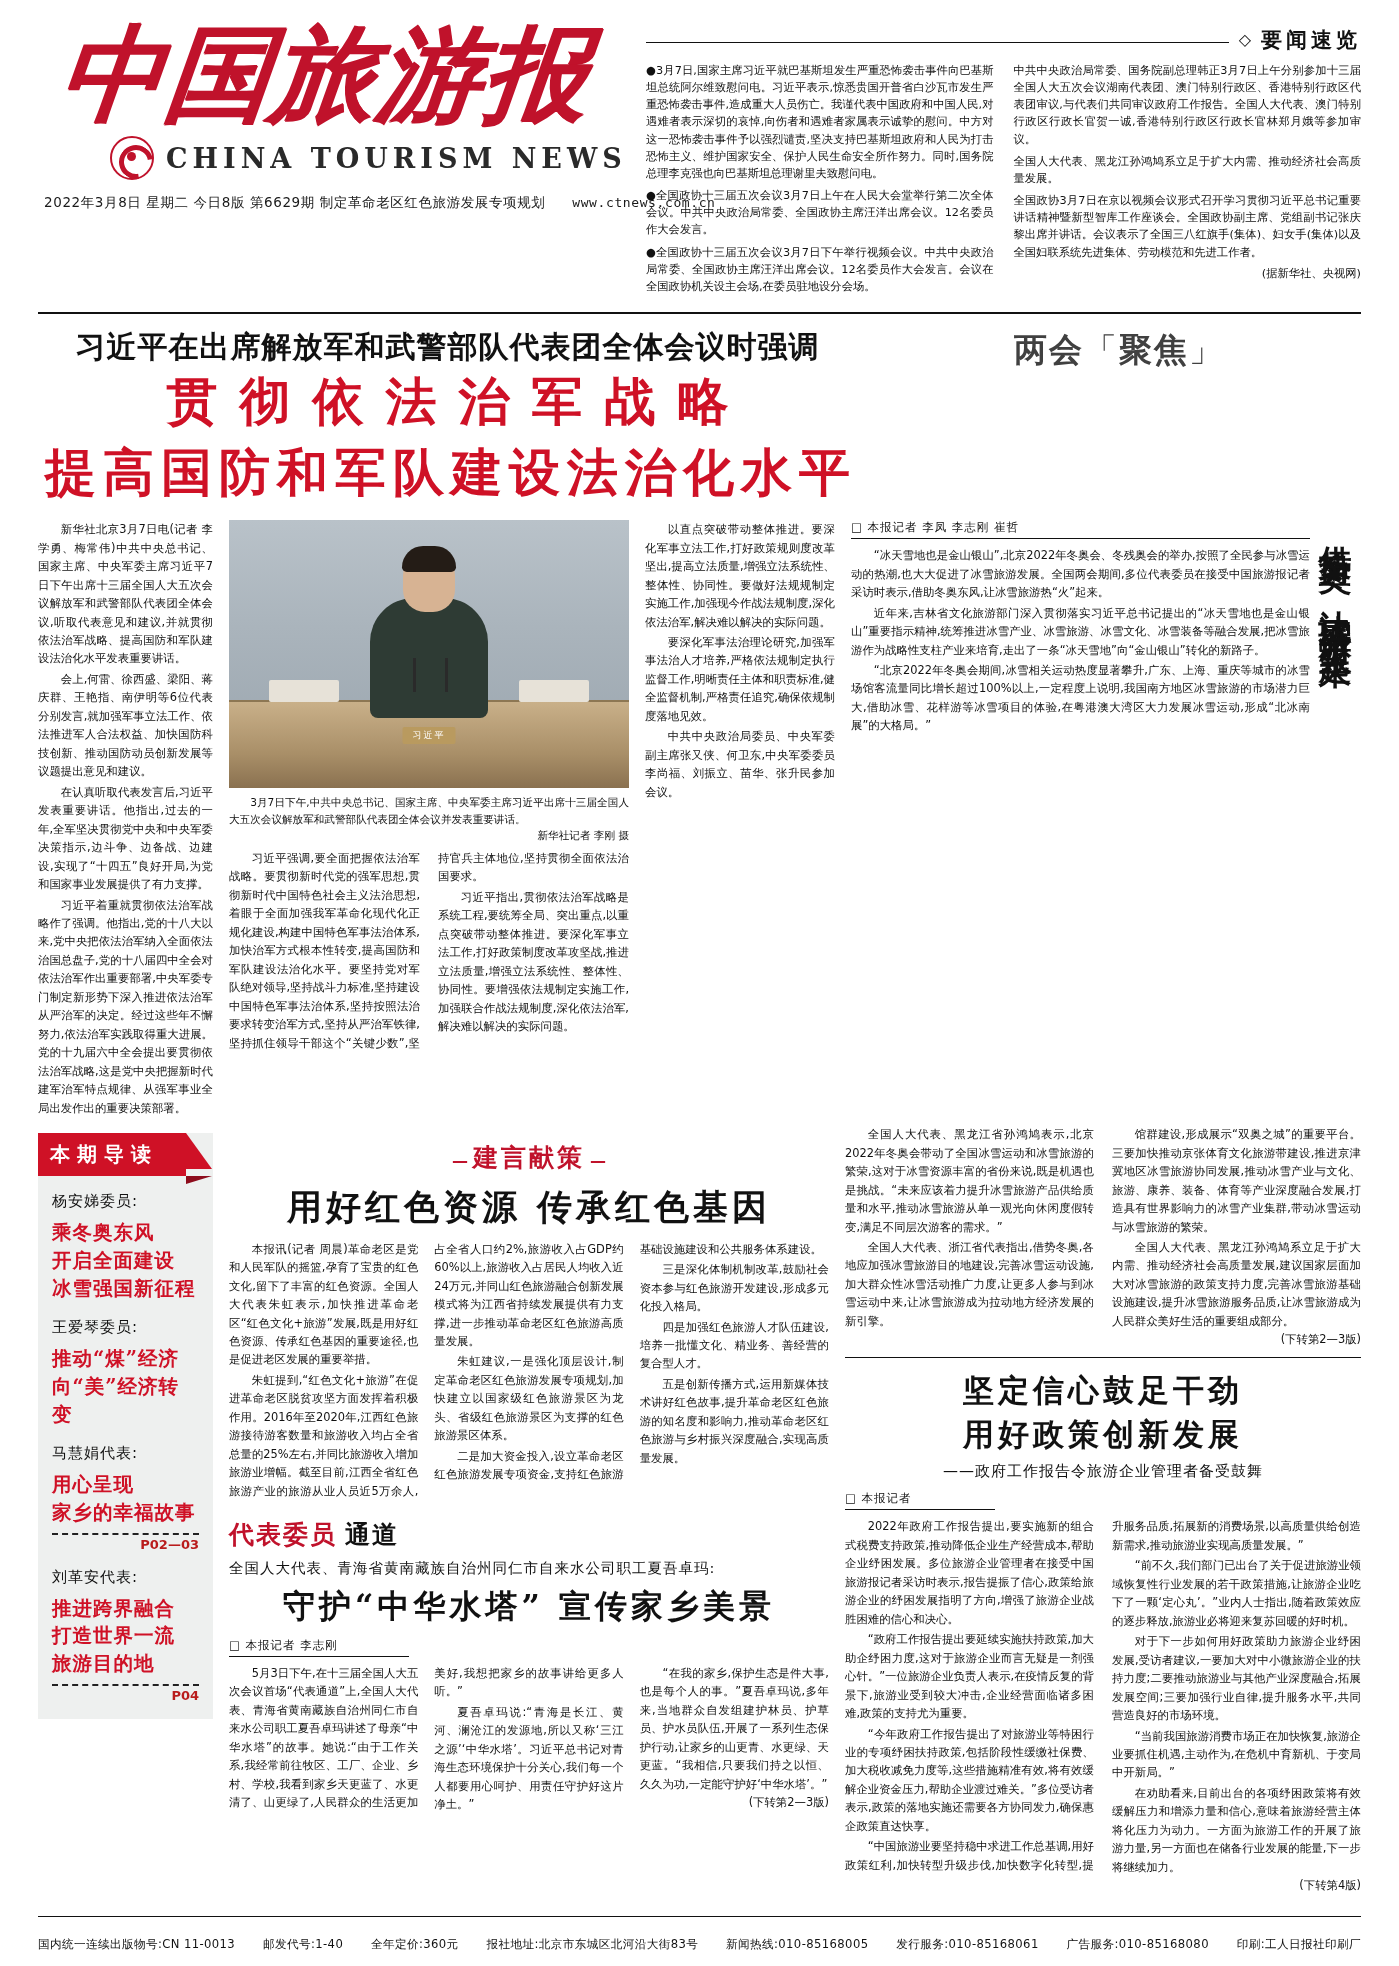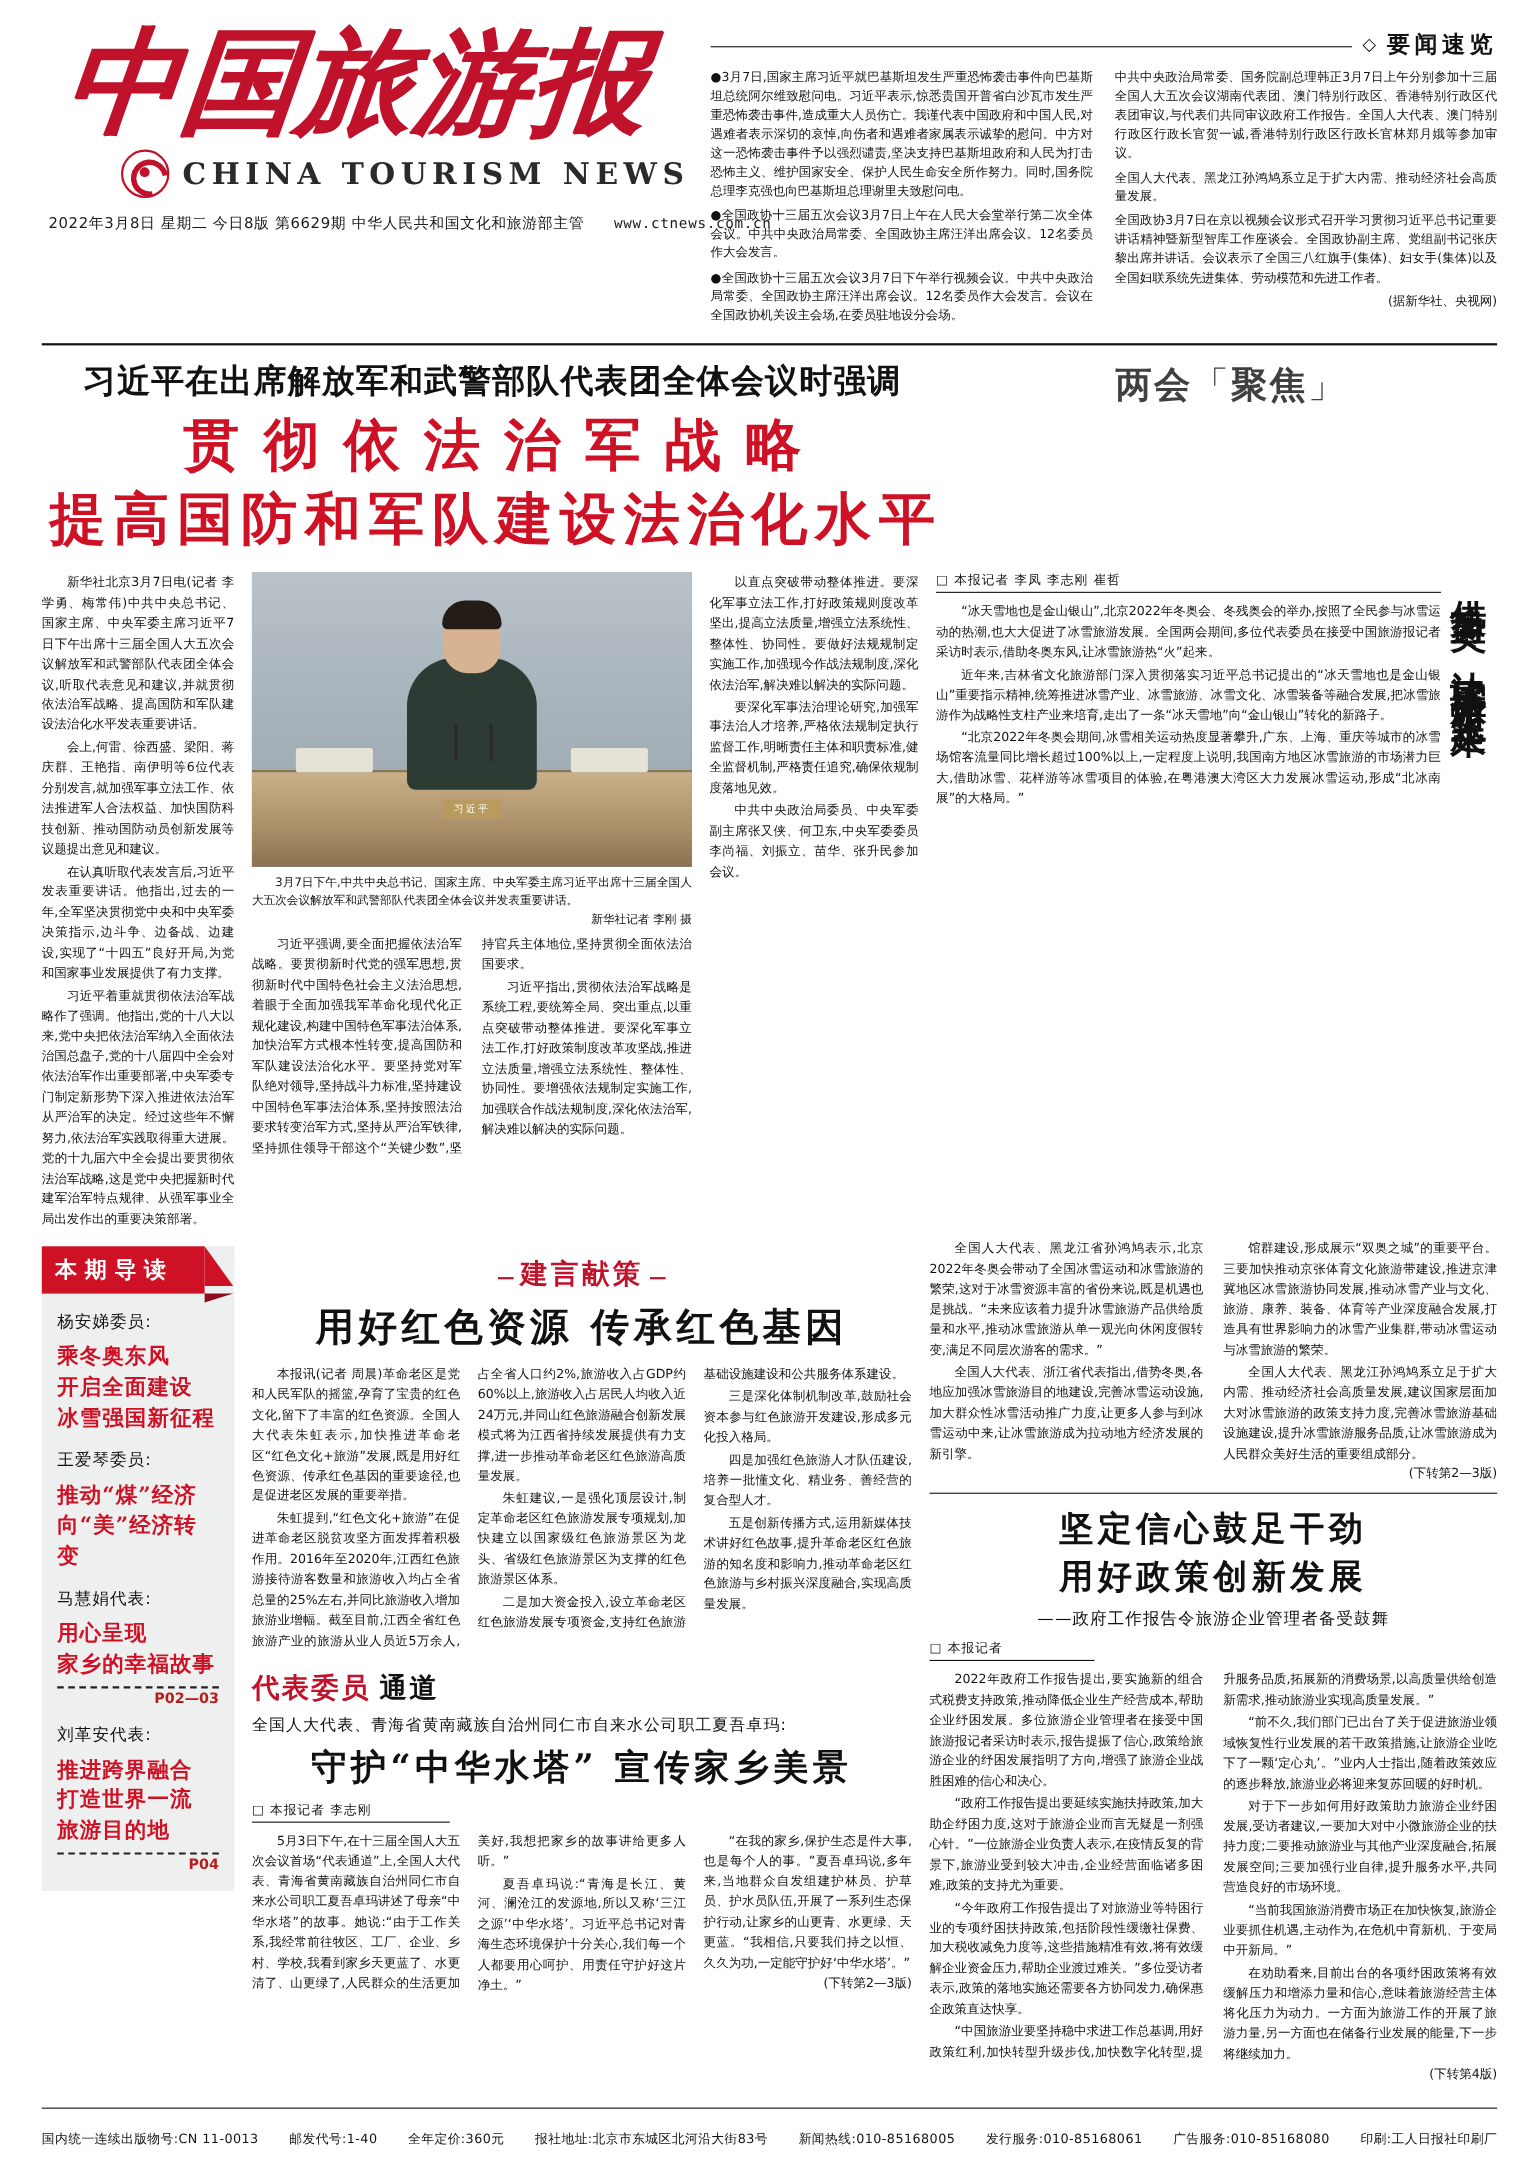--- a/index.html
+++ b/index.html
@@ -76,21 +76,21 @@
     font-family:"DejaVu Serif","Liberation Serif",serif;
     font-size:30px;font-weight:700;letter-spacing:1px;line-height:1.25;
     text-align:center;color:#111;white-space:nowrap;
   }
   .main-hl{
     color:#cf1126;font-weight:700;
     font-family:"DejaVu Serif","Liberation Serif",serif;
     font-size:51px;line-height:1.32;letter-spacing:6px;text-align:center;
     margin-top:6px;white-space:nowrap;
   }
-  .main-hl .l1{letter-spacing:22px;padding-left:22px;}
+  .main-hl .l1{letter-spacing:22px;padding-left:22px;font-family:Liberation Mono, monospace;}
   .main-hl .l2{letter-spacing:7px;padding-left:7px;}
 
   
   .lianghui{flex:1;text-align:center;}
   .lh-badge{
     display:inline-block;font-family:"DejaVu Serif","Liberation Serif",serif;
     font-size:33px;font-weight:700;color:#404040;letter-spacing:2px;white-space:nowrap;
   }
   .lh-badge .brk{font-weight:400;}
 
@@ -223,21 +223,21 @@
 
   <div class="masthead">
 
     <div class="mh-left">
       <div class="mh-title">中国旅游报</div>
       <div class="mh-en-row">
         <div class="mh-seal"></div>
         <div class="mh-en">CHINA  TOURISM  NEWS</div>
       </div>
       <div class="mh-meta">
-        <span>2022年3月8日  星期二  今日8版  第6629期  中华人民共和国文化和旅游部主管</span>
+        <span>2022年3月8日  星期二  今日8版  第6629期  制定革命老区红色旅游发展专项规划</span>
         <span class="url">www.ctnews.com.cn</span>
       </div>
     </div>
 
     <div class="briefs">
       <div class="briefs-head">
         <div class="briefs-rule"></div>
         <div class="briefs-dia">◇</div>
         <div class="briefs-title">要闻速览</div>
       </div>

